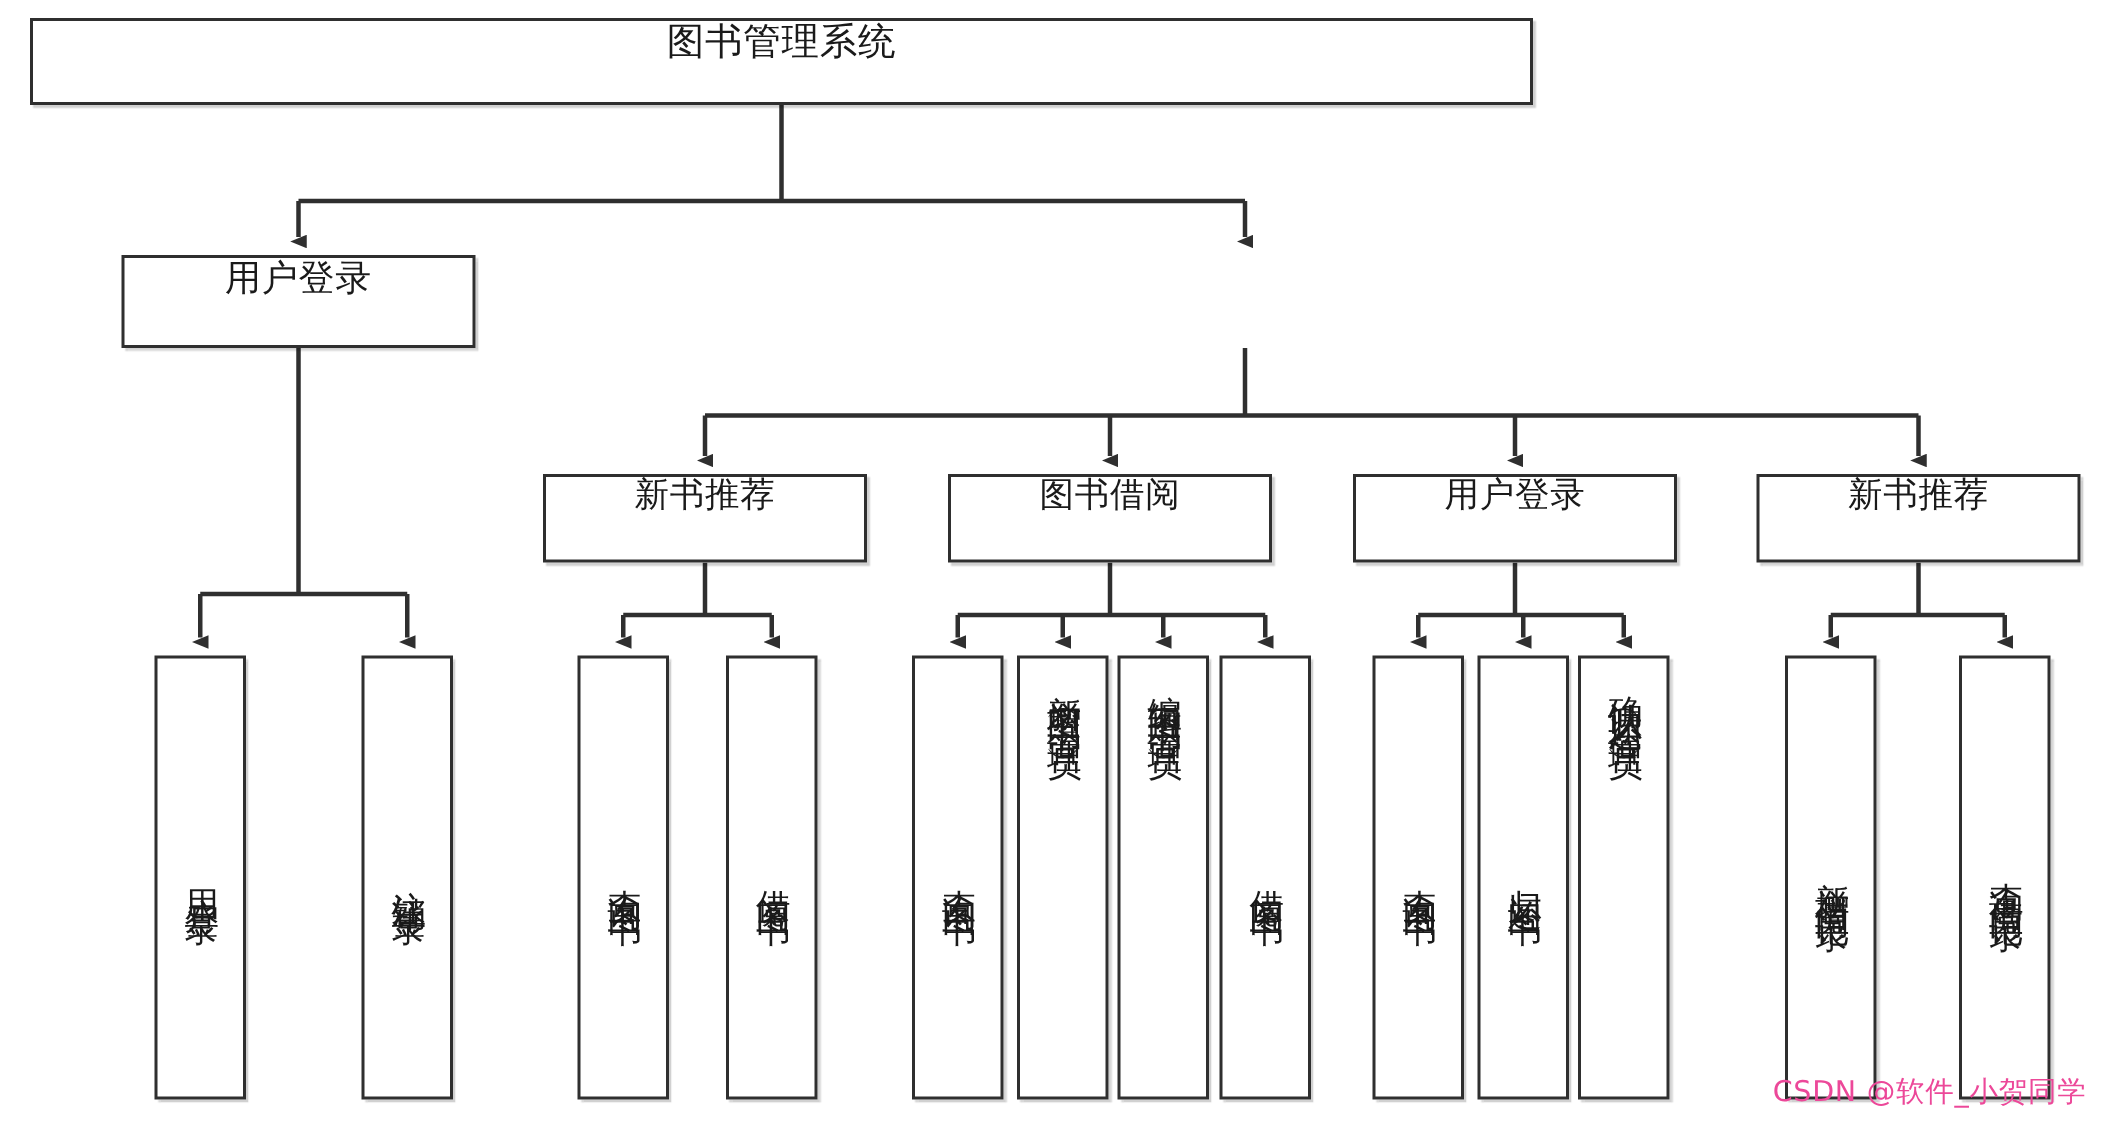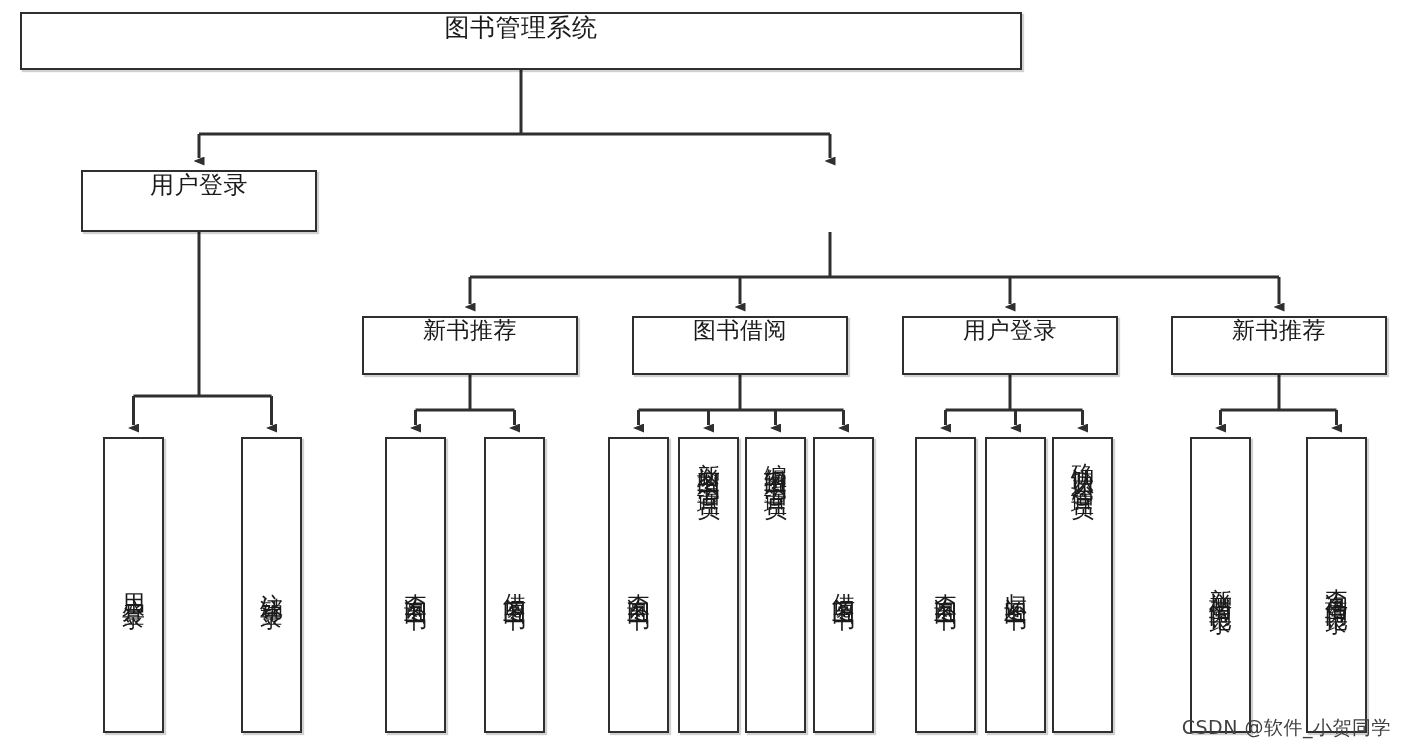--- a/index.html
+++ b/index.html
@@ -59,21 +59,21 @@
   }
   .leaf.align-top {
     align-items: flex-start;
     padding-top: 6px;
   }
   #watermark {
     position: absolute;
     right: 14px;
     bottom: 6px;
     font-size: 19px;
-    color: #404040;
+    color: #ec4899;
     letter-spacing: 0.5px;
     white-space: nowrap;
     pointer-events: none;
   }
 </style>
 </head>
 <body>
 
 <div id="diagram-root">
 

